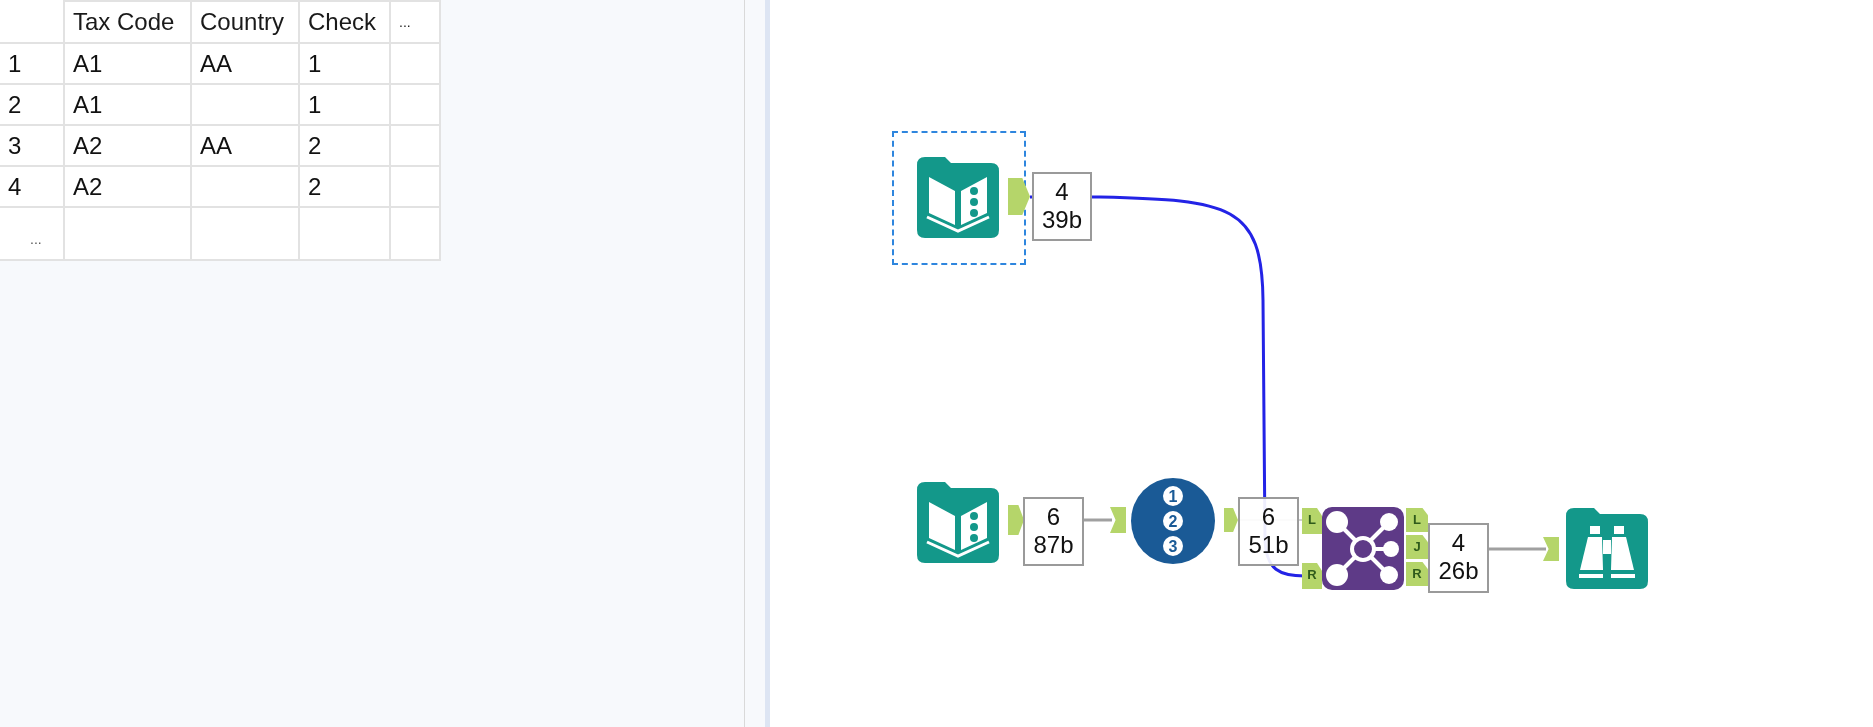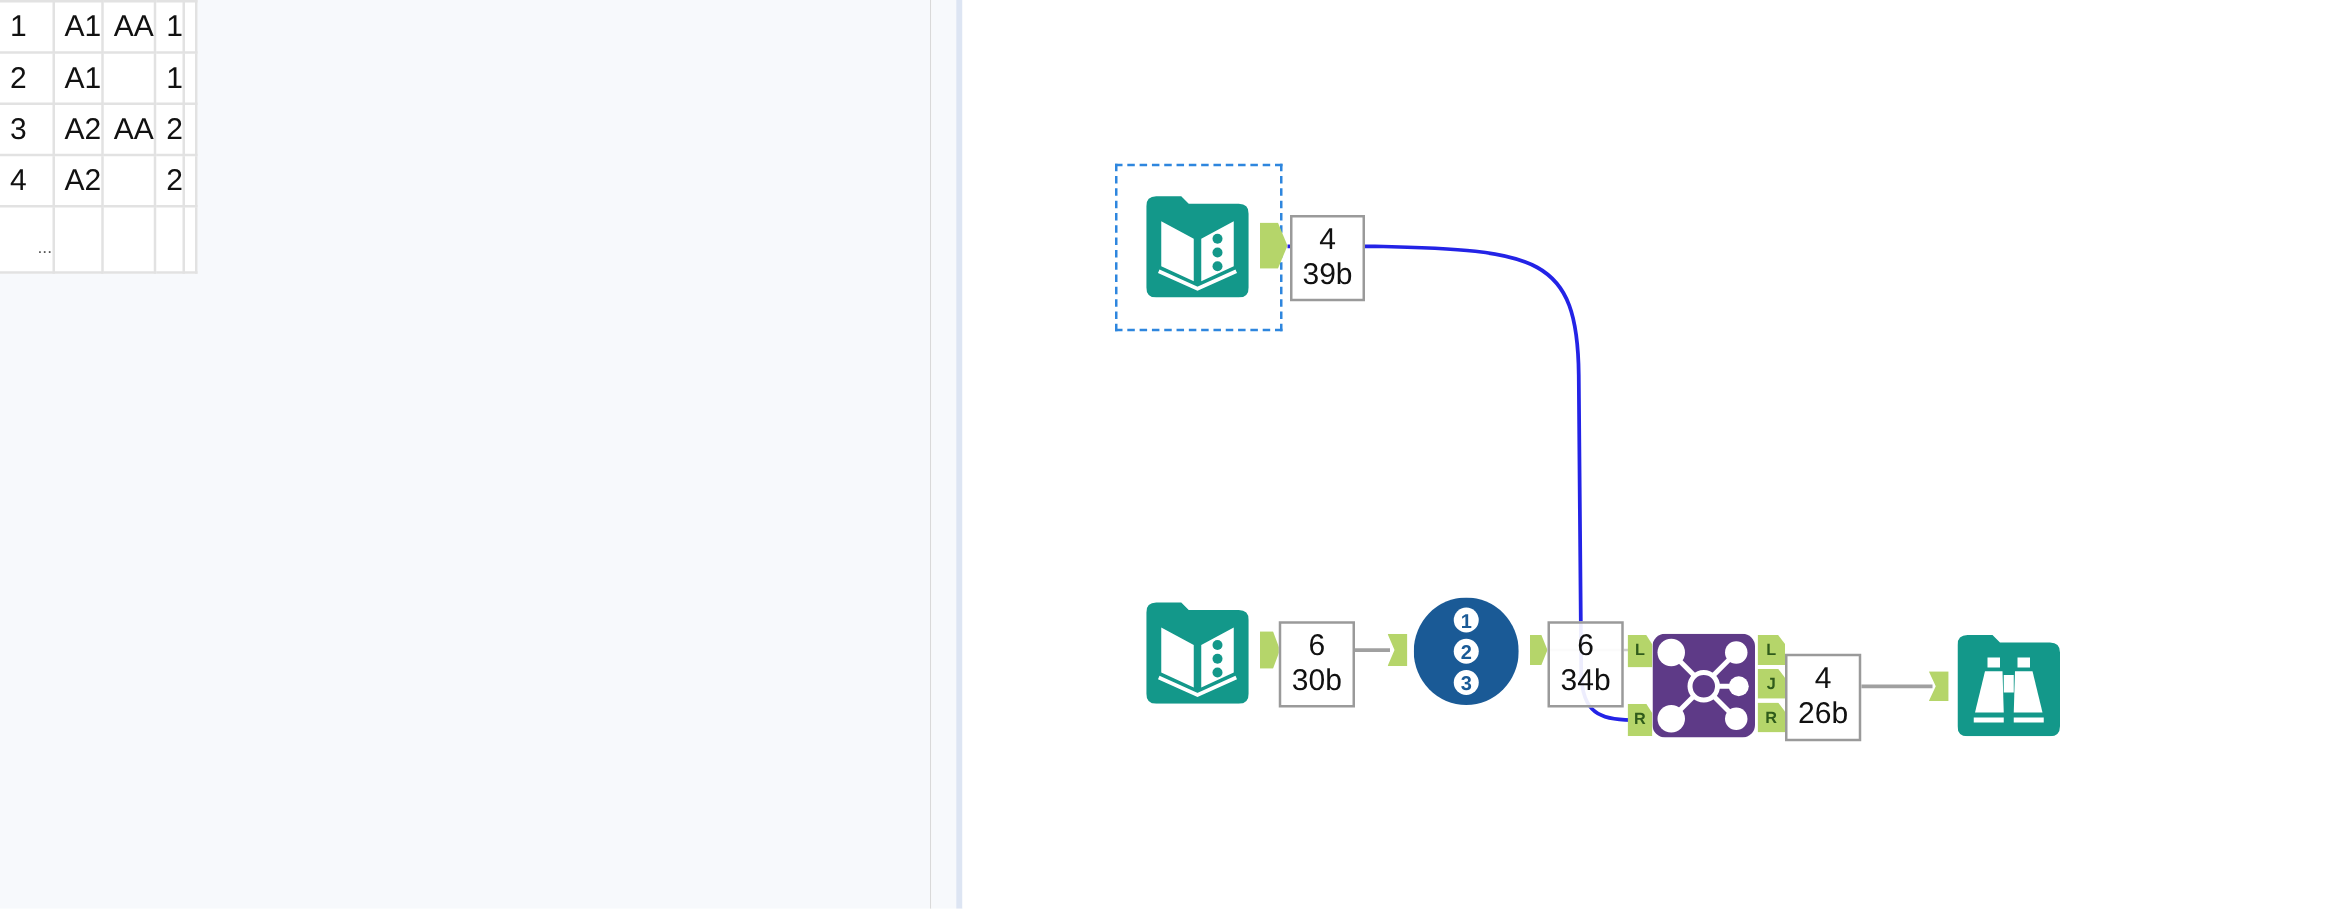--- a/index.html
+++ b/index.html
@@ -29,20 +29,27 @@
   .anchor-in { background:#b5d56a; clip-path:polygon(0 0,100% 0,100% 100%,0 100%,35% 50%); }
   .anchor-lbl { background:#b5d56a; color:#2f5b1b; font-weight:bold; font-size:13px; line-height:24px;
                 text-align:center; clip-path:polygon(0 0,75% 0,100% 30%,100% 100%,0 100%); }
 </style>
 </head>
 <body>
 
 <div class="left-panel">
   <table class="grid">
     <tbody>
+        <tr>
+      <th class="c0 corner"></th>
+      <th class="c1">Tax Code</th>
+      <th class="c2">Country</th>
+      <th class="c3">Check</th>
+      <th class="c4 ellipsis">...</th>
+    </tr>
     <tr>
       <td class="rownum">1</td>
       <td>A1</td>
       <td>AA</td>
       <td>1</td>
       <td></td>
     </tr>
     <tr>
       <td class="rownum">2</td>
       <td>A1</td>
@@ -105,37 +112,37 @@
   <path d="M0,10 Q0,2 8,2 L28,2 L34,8 L74,8 Q82,8 82,16 L82,75 Q82,83 74,83 L8,83 Q0,83 0,75 Z" fill="#13988a"></path>
   <path d="M12,22 L38,36 L38,70 L12,58 Z M44,36 L70,22 L70,58 L44,70 Z" fill="#fff"></path>
   <path d="M10,62 L41,76 L72,62" stroke="#fff" stroke-width="3" fill="none"></path>
   <circle cx="57" cy="36" r="4" fill="#13988a"></circle>
     <circle cx="57" cy="47" r="4" fill="#13988a"></circle>
     <circle cx="57" cy="58" r="4" fill="#13988a"></circle>
 </svg>
 <div class="abs anchor-out" style="left:1008px;top:505px;width:16px;height:30px;"></div>
 <div class="abs rec-box" style="left:1023px;top:497px;width:61px;height:69px;">
   <div>6</div>
-  <div>30b</div>
+  <div>87b</div>
 </div>
 
 <div class="abs anchor-in" style="left:1110px;top:507px;width:16px;height:26px;"></div>
 <svg class="abs" style="left:1131px;top:478px;" width="84" height="86" viewBox="0 0 84 86">
   <ellipse cx="42" cy="43" rx="42" ry="43" fill="#1a5a96"></ellipse>
   <circle cx="42" cy="18" r="10" fill="#fff"></circle>
     <circle cx="42" cy="43" r="10" fill="#fff"></circle>
     <circle cx="42" cy="68" r="10" fill="#fff"></circle>
   <text x="42" y="24" font-size="16" font-weight="bold" text-anchor="middle" fill="#1a5a96" font-family="Liberation Sans, sans-serif">1</text>
   <text x="42" y="49" font-size="16" font-weight="bold" text-anchor="middle" fill="#1a5a96" font-family="Liberation Sans, sans-serif">2</text>
   <text x="42" y="74" font-size="16" font-weight="bold" text-anchor="middle" fill="#1a5a96" font-family="Liberation Sans, sans-serif">3</text>
 </svg>
 <div class="abs anchor-out" style="left:1224px;top:508px;width:14px;height:24px;"></div>
 <div class="abs rec-box" style="left:1238px;top:497px;width:61px;height:69px;background:rgba(255,255,255,0.92);">
   <div>6</div>
-  <div>34b</div>
+  <div>51b</div>
 </div>
 
 <div class="abs anchor-lbl" style="left:1302px;top:508px;width:20px;height:26px;">L</div>
 <div class="abs anchor-lbl" style="left:1302px;top:563px;width:20px;height:26px;">R</div>
 <svg class="abs" style="left:1322px;top:507px;" width="82" height="83" viewBox="0 0 82 83">
   <rect x="0" y="0" width="82" height="83" rx="10" fill="#5e3a87"></rect>
   <g stroke="#fff" stroke-width="4" fill="none">
     <line x1="18" y1="18" x2="34" y2="34"></line>
       <line x1="64" y1="18" x2="48" y2="34"></line>
     <line x1="18" y1="65" x2="34" y2="49"></line>

